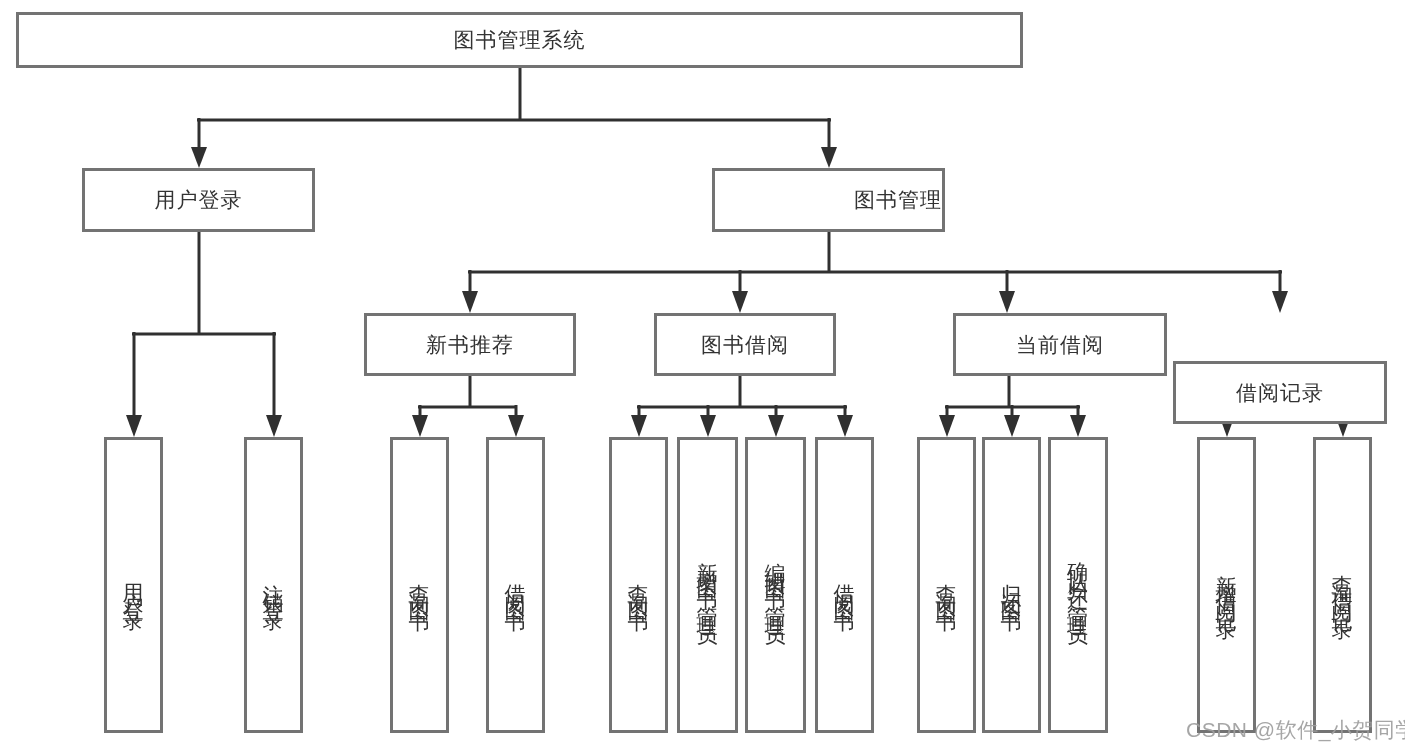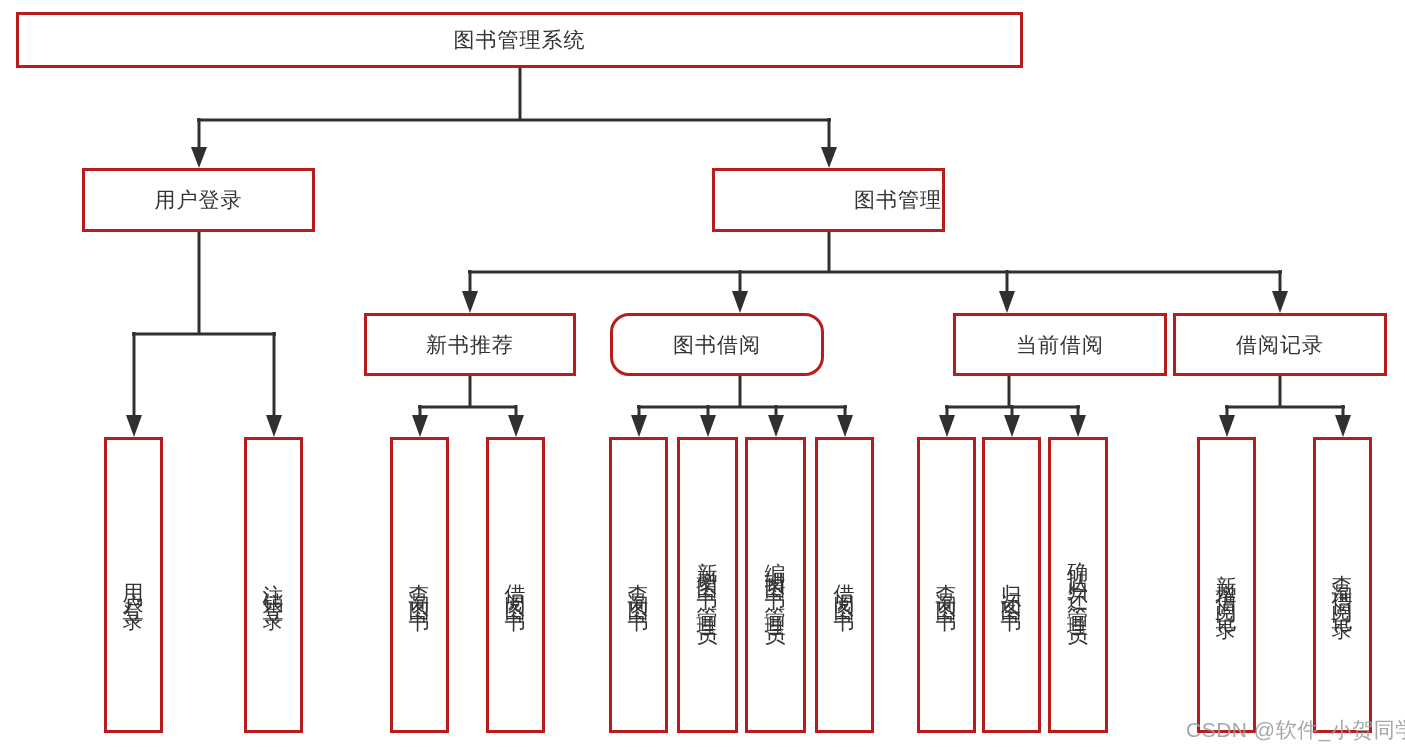--- a/index.html
+++ b/index.html
@@ -17,21 +17,21 @@
   .connectors {
     position: absolute;
     left: 0; top: 0;
     width: 1405px; height: 747px;
     pointer-events: none;
   }
 
   .node {
     position: absolute;
     background: #ffffff;
-    border: 3px solid #b91c1c;
+    border: 3px solid #737373;
     color: #333333;
     display: flex;
     align-items: center;
     justify-content: center;
     text-align: center;
   }
 
   .node.h { font-size: 21px; letter-spacing: 1px; }
 
   .node.v { font-size: 21px; }
@@ -43,23 +43,23 @@
     white-space: nowrap;
   }
 
   .root-box    { left: 16px;  top: 12px;  width: 1007px; height: 56px; }
 
   .lvl2-login  { left: 82px;  top: 168px; width: 233px;  height: 64px; }
   .lvl2-mgmt   { left: 712px; top: 168px; width: 233px;  height: 64px; justify-content: flex-end; }
 
   .lvl3        { top: 313px; height: 63px; width: 212px; }
   .lvl3-new    { left: 364px; }
-  .lvl3-borrow { left: 610px; width: 214px; border-radius: 19px; }
+  .lvl3-borrow { left: 654px; width: 182px; }
   .lvl3-cur    { left: 953px; width: 214px; }
-  .lvl3-rec    { left: 1173px; width: 214px; }
+  .lvl3-rec    { left: 1173px; width: 214px; margin-top: 48px; }
 
   .leaf        { top: 437px; height: 296px; width: 59px; }
   .lf-a1 { left: 104px; }  .lf-a2 { left: 244px; }
   .lf-b1 { left: 390px; }  .lf-b2 { left: 486px; }
   .lf-c1 { left: 609px; }
   .lf-c2 { left: 677px; width: 61px; }
   .lf-c3 { left: 745px; width: 61px; }
   .lf-c4 { left: 815px; }
   .lf-d1 { left: 917px; }  .lf-d2 { left: 982px; }
   .lf-d3 { left: 1048px; width: 60px; }

